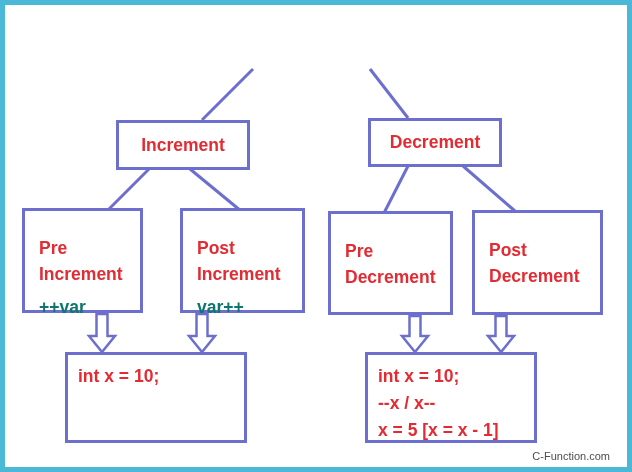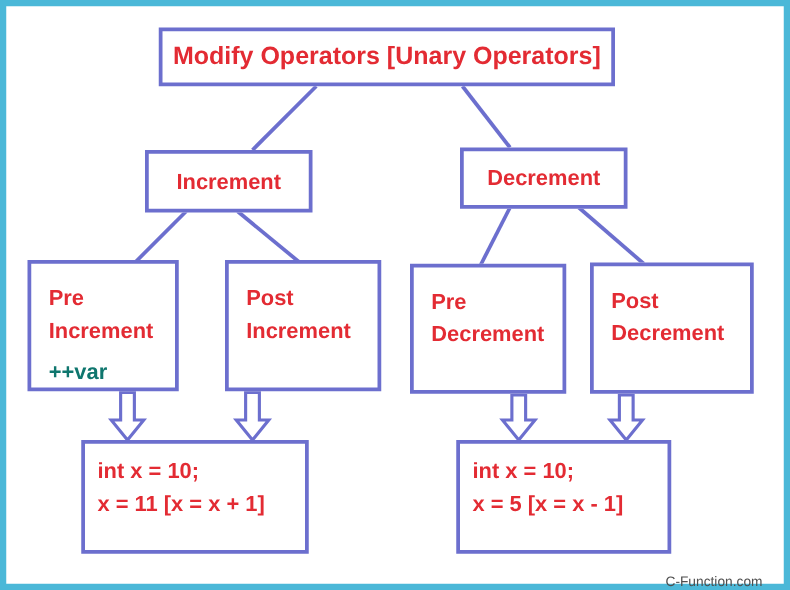--- a/index.html
+++ b/index.html
@@ -45,21 +45,21 @@
     font-size: 20px;
   }
   .branch-box {
     display: flex; align-items: center; justify-content: center;
     font-size: 17.5px;
   }
   .branch-box.increment { left: 116px; top: 120px; width: 134px; height: 50px; }
   .branch-box.decrement { left: 368px; top: 118px; width: 134px; height: 49px; }
   .leaf-box {
     font-size: 17.5px;
-    padding: 14px 4px 0 14px;
+    padding: 24px 4px 0 14px;
   }
   .leaf-box .leaf-title div { line-height: 26px; }
   .leaf-box .operator {
     color: #0f766e;
     margin-top: 7px;
     line-height: 26px;
   }
   .leaf-box.pre-increment  { left: 22px;  top: 208px; width: 121px; height: 105px; }
   .leaf-box.post-increment { left: 180px; top: 208px; width: 125px; height: 105px; }
   .leaf-box.pre-decrement  { left: 328px; top: 211px; width: 125px; height: 104px; }
@@ -68,21 +68,21 @@
   .code-box {
     font-size: 17.5px;
     padding: 8px 4px 0 10px;
   }
   .code-box div { line-height: 27px; white-space: nowrap; }
   .code-box.left  { left: 65px;  top: 352px; width: 182px; height: 91px; }
   .code-box.right { left: 365px; top: 352px; width: 172px; height: 91px; }
   .watermark {
     position: absolute;
     right: 22px;
-    bottom: 0;
+    bottom: 10px;
     font-size: 11px;
     color: #4d4d4d;
     z-index: 6;
   }
 </style>
 </head>
 <body>
 
 <div class="canvas">
 
@@ -94,23 +94,20 @@
     <line x1="190" y1="169" x2="241" y2="211" stroke="#6c6fce" stroke-width="3"></line>
     <line x1="408" y1="166" x2="384" y2="213" stroke="#6c6fce" stroke-width="3"></line>
     <line x1="463" y1="166" x2="515" y2="211" stroke="#6c6fce" stroke-width="3"></line>
 
     <polygon points="96.5,314 107.5,314 107.5,336 115,336 102,352 89,336 96.5,336" fill="#ffffff" stroke="#6c6fce" stroke-width="2.5"></polygon>
     <polygon points="196.5,314 207.5,314 207.5,336 215,336 202,352 189,336 196.5,336" fill="#ffffff" stroke="#6c6fce" stroke-width="2.5"></polygon>
     <polygon points="409.5,316 420.5,316 420.5,336 428,336 415,352 402,336 409.5,336" fill="#ffffff" stroke="#6c6fce" stroke-width="2.5"></polygon>
     <polygon points="495.5,316 506.5,316 506.5,336 514,336 501,352 488,336 495.5,336" fill="#ffffff" stroke="#6c6fce" stroke-width="2.5"></polygon>
   </svg>
 
-  <div class="box root-box">
-    <span>Modify Operators [Unary Operators]</span>
-  </div>
 
   <div class="box branch-box increment">
     <span>Increment</span>
   </div>
   <div class="box branch-box decrement">
     <span>Decrement</span>
   </div>
 
   <div class="box leaf-box pre-increment">
     <div class="leaf-title">
@@ -118,43 +115,44 @@
       <div>Increment</div>
     </div>
     <div class="operator">++var</div>
   </div>
 
   <div class="box leaf-box post-increment">
     <div class="leaf-title">
       <div>Post</div>
       <div>Increment</div>
     </div>
+    <div class="operator">var++</div>
   </div>
 
   <div class="box leaf-box pre-decrement">
     <div class="leaf-title">
       <div>Pre</div>
       <div>Decrement</div>
     </div>
   </div>
 
   <div class="box leaf-box post-decrement">
     <div class="leaf-title">
       <div>Post</div>
       <div>Decrement</div>
     </div>
   </div>
 
   <div class="box code-box left">
     <div>int x = 10;</div>
-    <div>x = 11 [x = x + 1]</div>
   </div>
 
   <div class="box code-box right">
     <div>int x = 10;</div>
+    <div>--x / x--</div>
     <div>x = 5 [x = x - 1]</div>
   </div>
 
   <div class="watermark">C-Function.com</div>
 
   <div class="frame"></div>
 
 </div>
 
 </body></html>

